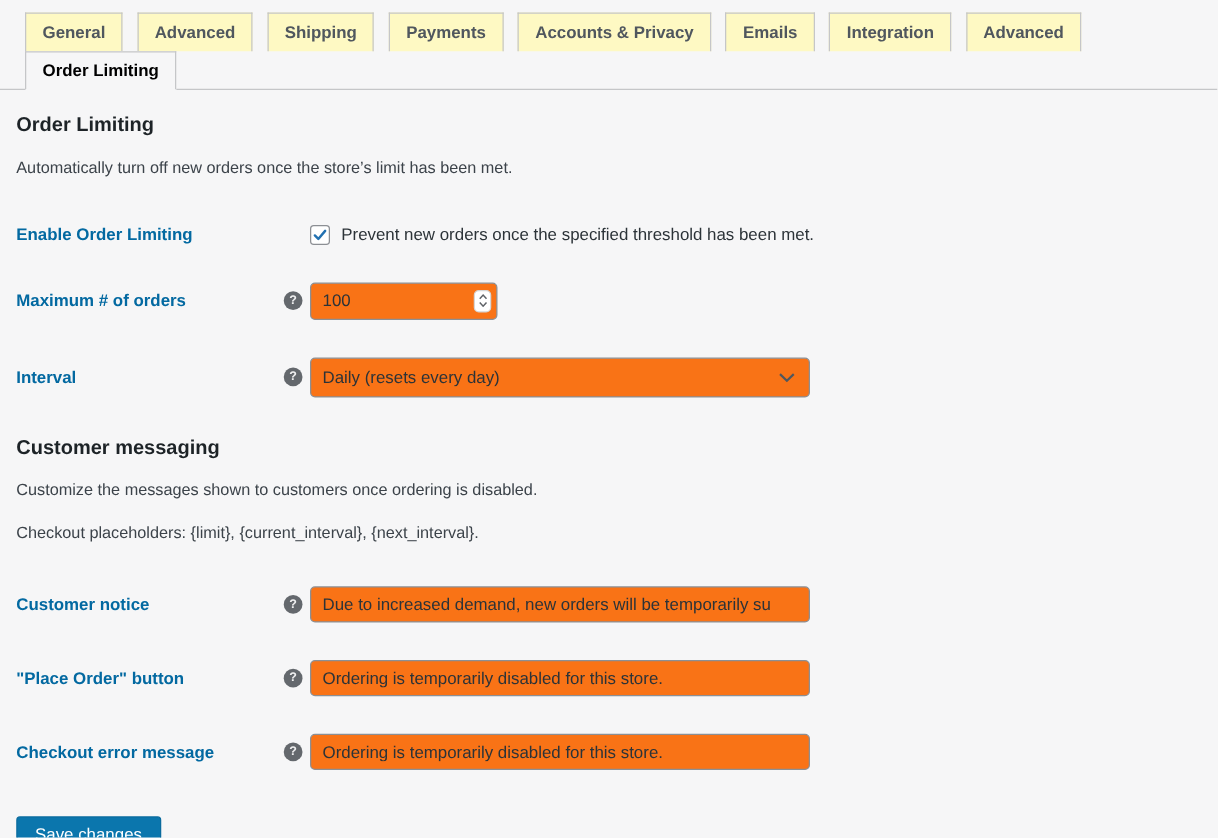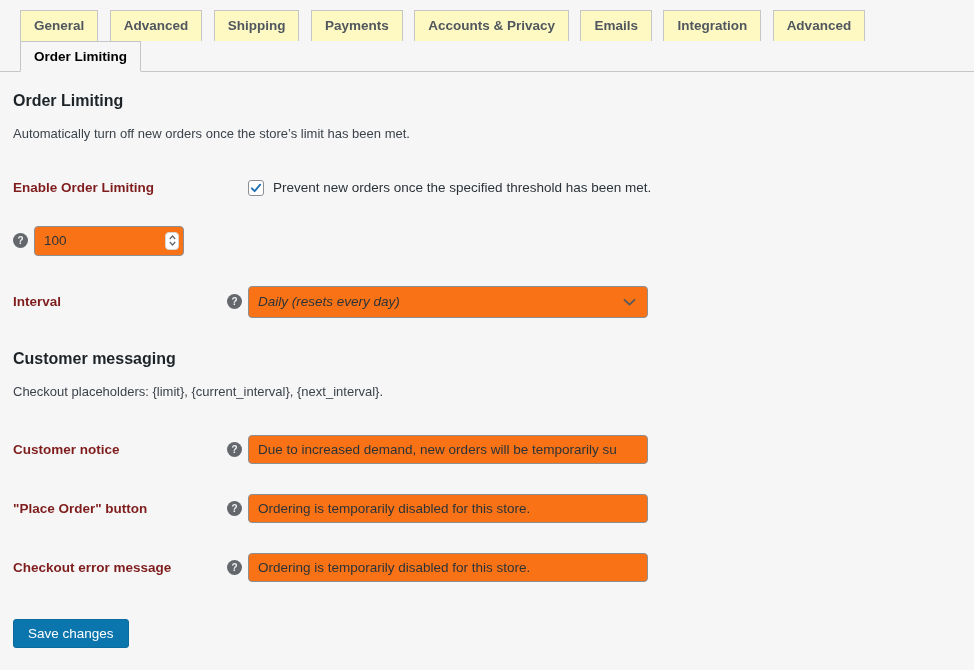--- a/index.html
+++ b/index.html
@@ -43,21 +43,21 @@
   h2.section-title {
     font-size: 16px; font-weight: 700; color: #1d2327;
     margin: 20px 0 0;
   }
   p.desc { font-size: 13px; color: #3c434a; margin: 15px 0 0; line-height: 1.45; }
   .ph { }
 
   .form-row { display: flex; align-items: center; margin-top: 30px; }
   .row-label {
     flex: 0 0 214px; width: 214px;
-    font-size: 13.5px; font-weight: 700; color: #7f1d1d;
+    font-size: 13.5px; font-weight: 700; color: #0369a1;
     padding-right: 8px;
   }
   .help-tip {
     flex: 0 0 15px; width: 15px; height: 15px;
     border-radius: 50%;
     background: #64686d; color: #f0f0f1;
     font-size: 10px; font-weight: bold; line-height: 15px; text-align: center;
     margin-right: 6px;
     cursor: help;
     user-select: none;
@@ -92,21 +92,20 @@
     width: 14px; height: 18px;
     border: 1px solid #d6d6d6; border-radius: 4px; background: #fff;
     display: flex; flex-direction: column; align-items: center; justify-content: center;
     gap: 1px; cursor: pointer;
   }
   .select-wrap { position: relative; width: 400px; }
   .select {
     -webkit-appearance: none; appearance: none;
     width: 400px; height: 32px; padding: 0 30px 0 9px;
     cursor: pointer;
-    font-style: italic;
   }
   .select-chevron { position: absolute; right: 12px; top: 50%; transform: translateY(-50%); pointer-events: none; }
   .text-input { width: 400px; height: 29px; padding: 0 9px; }
 
   
   .save-btn {
     margin-top: 37px;
     background: #0b76ad;
     border: 1px solid #0a6b9e;
     border-radius: 3px;
@@ -145,20 +144,21 @@
     <span class="checkbox">
       <svg width="12" height="12" viewBox="0 0 16 16">
         <path d="M2.5 8.5 L6.2 12.2 L13.5 3.6" fill="none" stroke="#2271b1" stroke-width="2.6" stroke-linecap="round" stroke-linejoin="round"></path>
       </svg>
     </span>
     <label class="checkbox-label">Prevent new orders once the specified threshold has been met.</label>
   </div>
 
   
   <div class="form-row">
+    <div class="row-label">Maximum # of orders</div>
     <span class="help-tip">?</span>
     <span class="num-wrap">
       <input class="num-input" type="text" value="100" style="">
       <span class="spinner">
         <svg width="7" height="5" viewBox="0 0 7 5">
           <path d="M0.8 4 L3.5 1 L6.2 4" fill="none" stroke="#5f6368" stroke-width="1.2"></path>
         </svg>
         <svg width="7" height="5" viewBox="0 0 7 5">
           <path d="M0.8 1 L3.5 4 L6.2 1" fill="none" stroke="#5f6368" stroke-width="1.2"></path>
         </svg>
@@ -174,20 +174,21 @@
       <select class="select">
         <option>Daily (resets every day)</option>
       </select>
       <svg class="select-chevron" width="13" height="8" viewBox="0 0 13 8">
         <path d="M1 1.3 L6.5 6.6 L12 1.3" fill="none" stroke="#50575e" stroke-width="1.7"></path>
       </svg>
     </span>
   </div>
 
   <h2 class="section-title" style="margin-top:32px">Customer messaging</h2>
+  <p class="desc">Customize the messages shown to customers once ordering is disabled.</p>
   <p class="desc"><span>Checkout placeholders: </span><span class="ph">{limit}</span><span>, </span><span class="ph">{current_interval}</span><span>, </span><span class="ph">{next_interval}</span><span>.</span></p>
 
   
   <div class="form-row" style="margin-top:33px">
     <div class="row-label">Customer notice</div>
     <span class="help-tip">?</span>
     <input class="text-input" type="text" value="Due to increased demand, new orders will be temporarily su" style="">
   </div>
 
   

